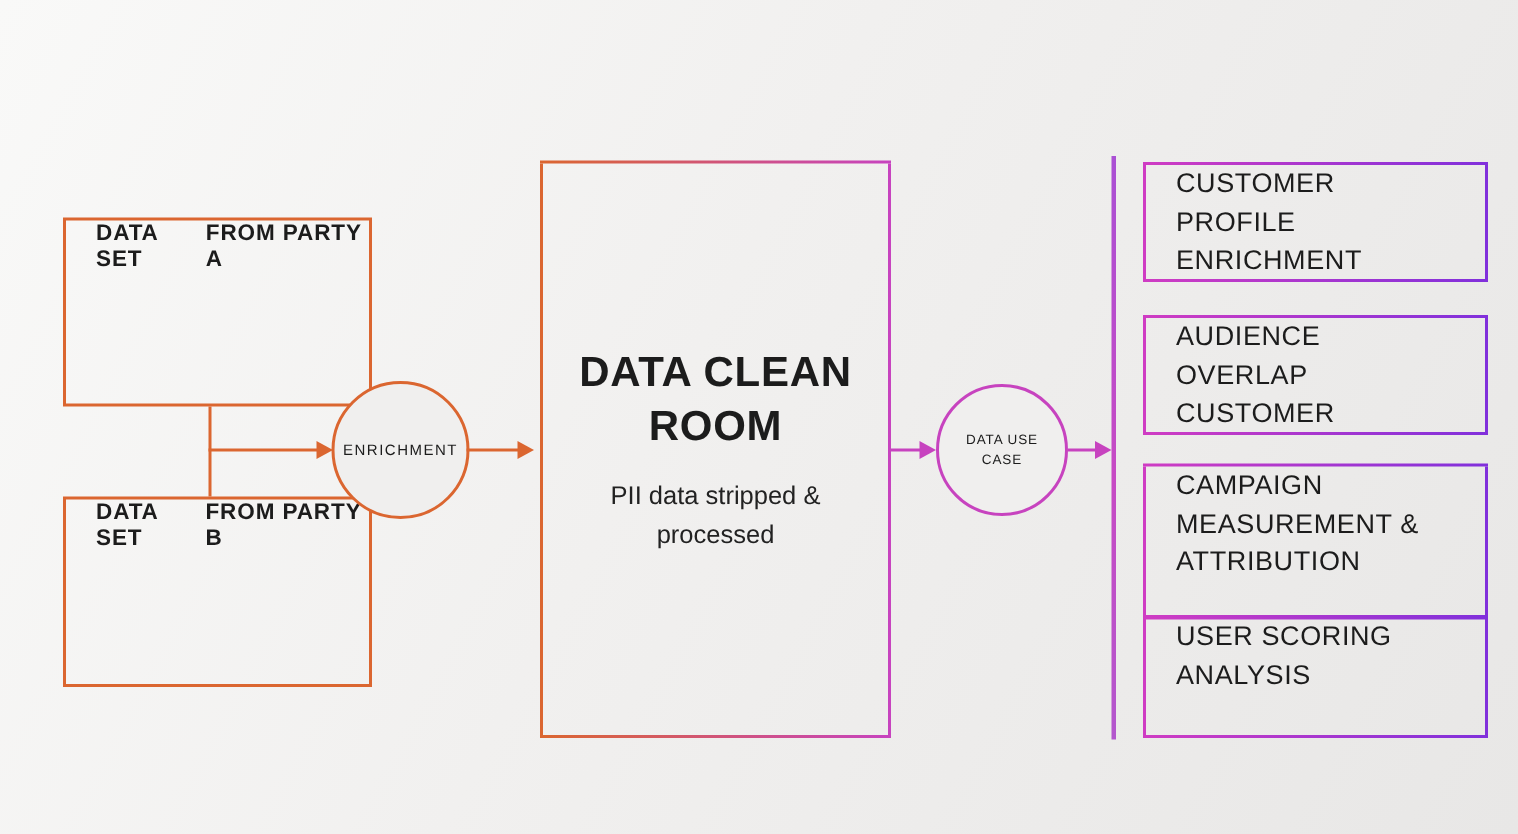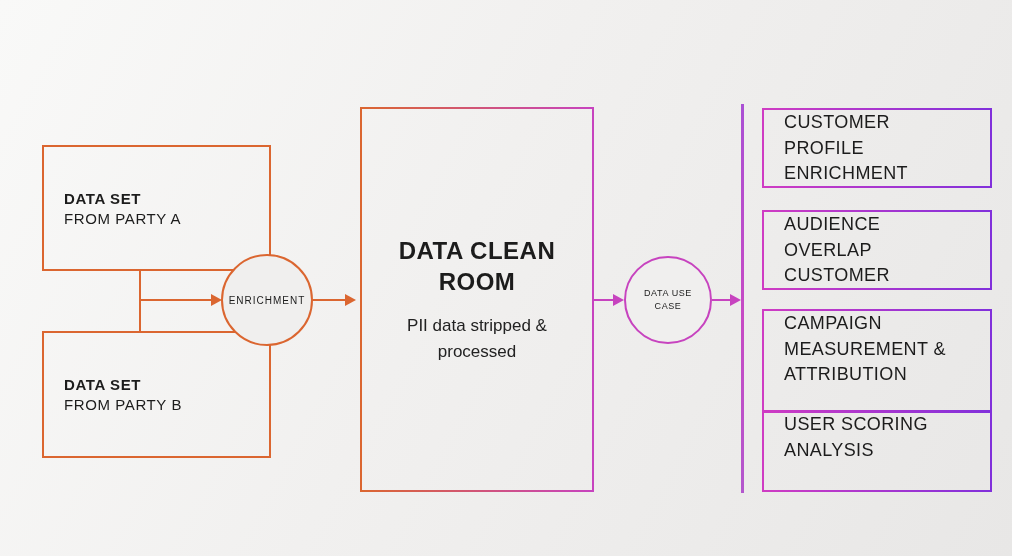--- a/index.html
+++ b/index.html
@@ -12,29 +12,29 @@
   .stage {
     position: relative;
     width: 1012px;
     height: 556px;
     background: linear-gradient(118deg, #f9f9f8 0%, #f1f0ef 45%, #e8e7e6 100%);
   }
   .abs { position: absolute; }
 
   
   .dataset-box {
-    left: 42px; width: 229px; height: 127px;
+    left: 42px; width: 206px; height: 127px;
     border: 2px solid var(--orange, #db6630);
-    display: flex; flex-direction: column; justify-content: center;
+    display: flex; flex-direction: row; justify-content: center;
     padding-left: 20px; gap: 3px;
   }
   .dataset-box.a { top: 145px; height: 126px; }
   .dataset-box.b { top: 331px; }
   .dataset-title { font-size: 15px; font-weight: 700; letter-spacing: 0.6px; }
-  .dataset-sub   { font-size: 15px; font-weight: 400; letter-spacing: 0.6px; }
+  .dataset-sub   { font-size: 15px; font-weight: 700; letter-spacing: 0.6px; }
 
   
   .line { background: var(--orange, #db6630); }
   .line.pink { background: var(--pink, #c743bf); }
   .stem { height: 2px; top: 299px; }
   .head {
     width: 0; height: 0; top: 294px;
     border-top: 6px solid transparent;
     border-bottom: 6px solid transparent;
     border-left: 11px solid var(--orange, #db6630);
@@ -62,21 +62,21 @@
 
   
   .clean-room {
     left: 360px; top: 107px; width: 234px; height: 385px;
     border: 2px solid;
     border-image: linear-gradient(90deg, var(--orange, #db6630), var(--pink, #c743bf)) 1;
     display: flex; flex-direction: column; align-items: center; justify-content: center;
     gap: 16px; text-align: center;
   }
   .clean-room-title {
-    font-size: 24px; font-weight: 800; letter-spacing: 0.5px;
+    font-size: 28px; font-weight: 800; letter-spacing: 0.5px;
     line-height: 1.3; max-width: 210px;
   }
   .clean-room-sub {
     font-size: 17px; line-height: 1.5; max-width: 200px; color: #222;
   }
 
   
   .separator {
     left: 741px; top: 104px; width: 3px; height: 389px;
     background: linear-gradient(180deg, #aa50d4 0%, #c74ac4 55%, #b357cd 100%);

